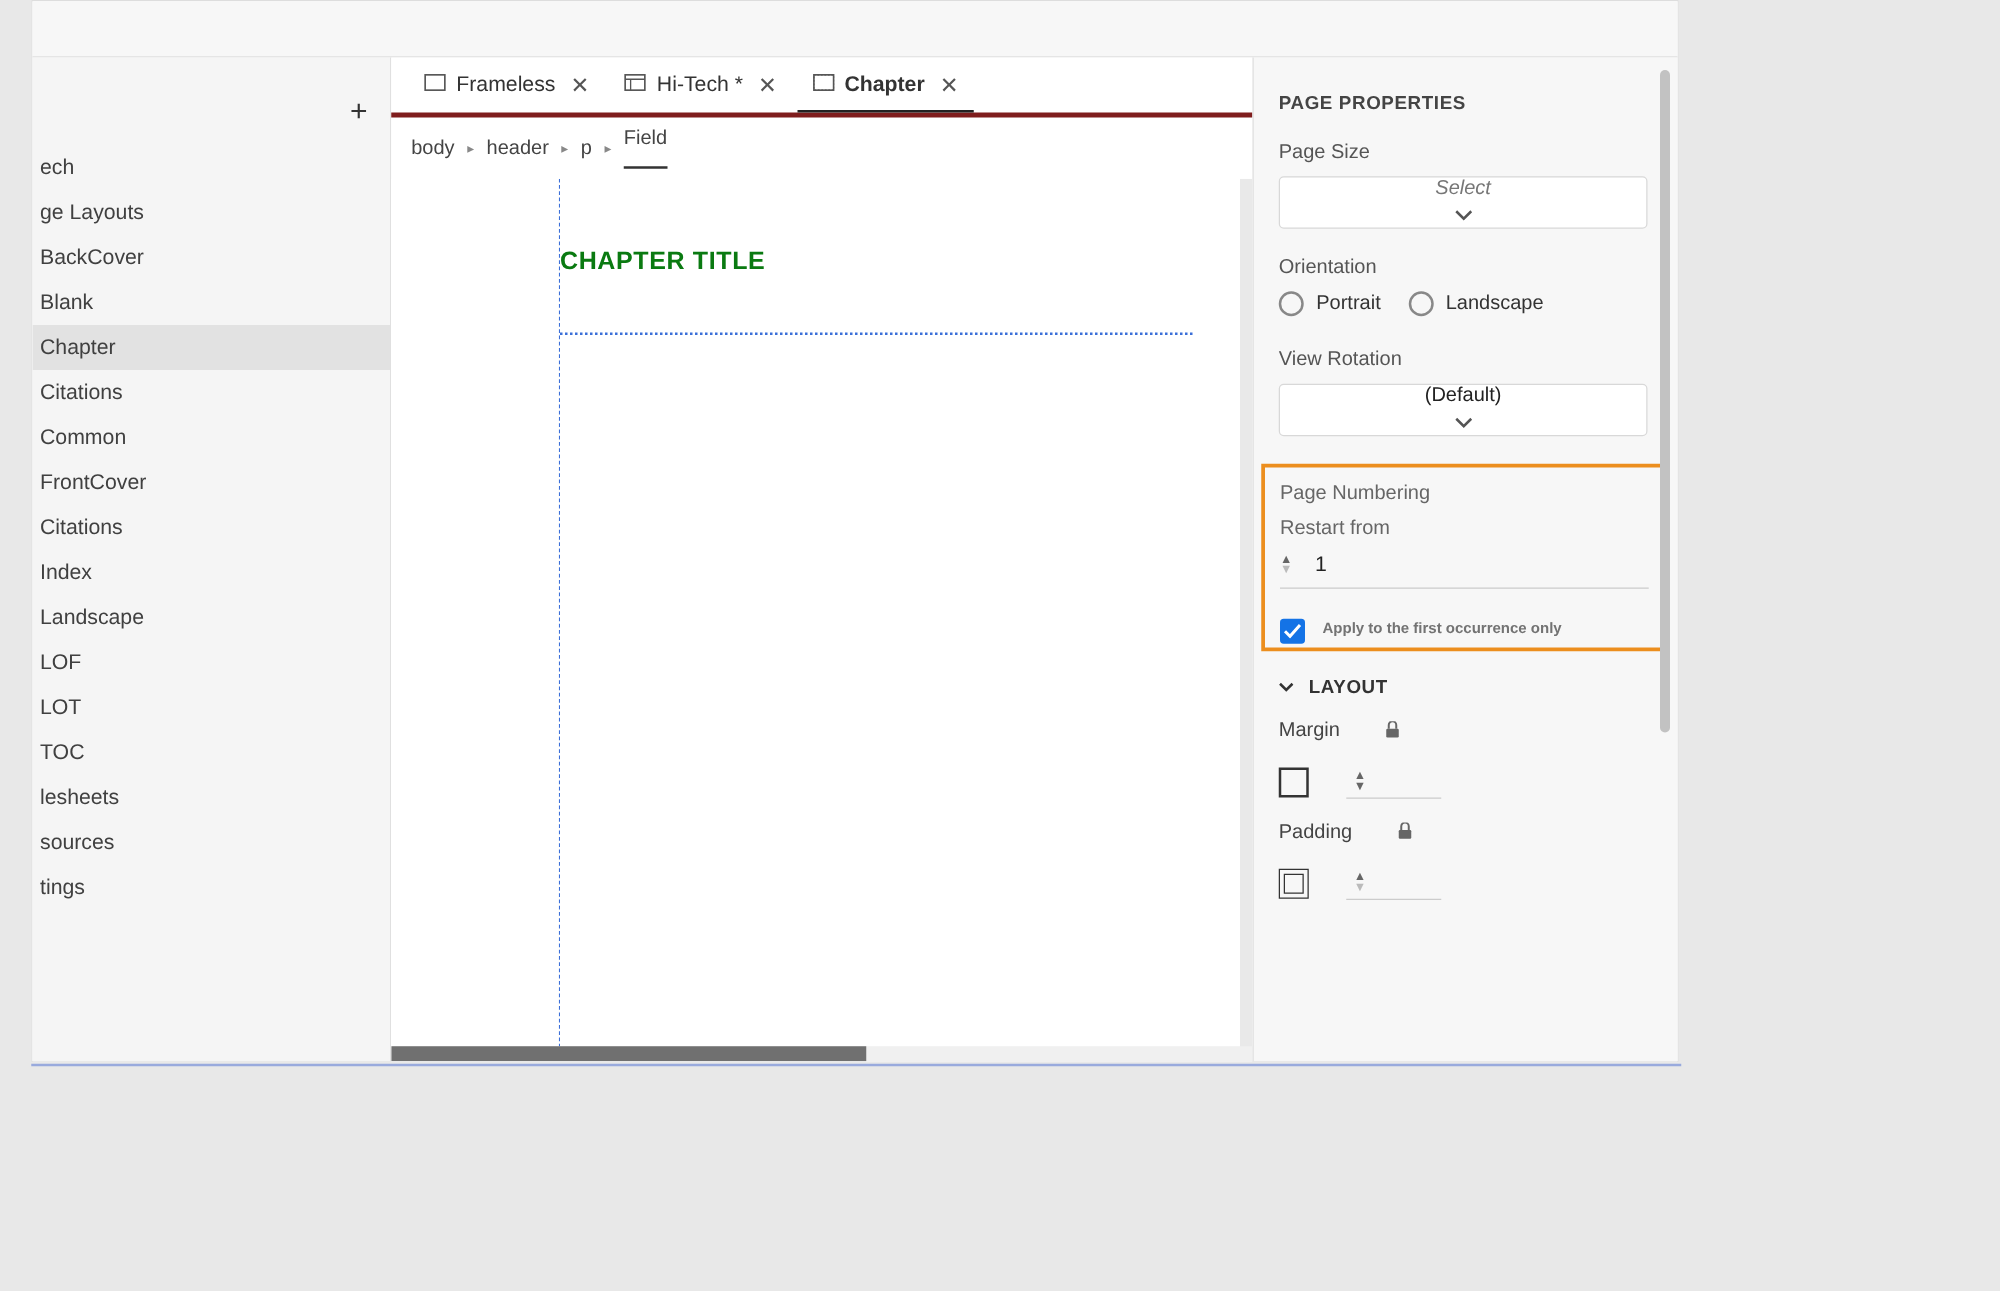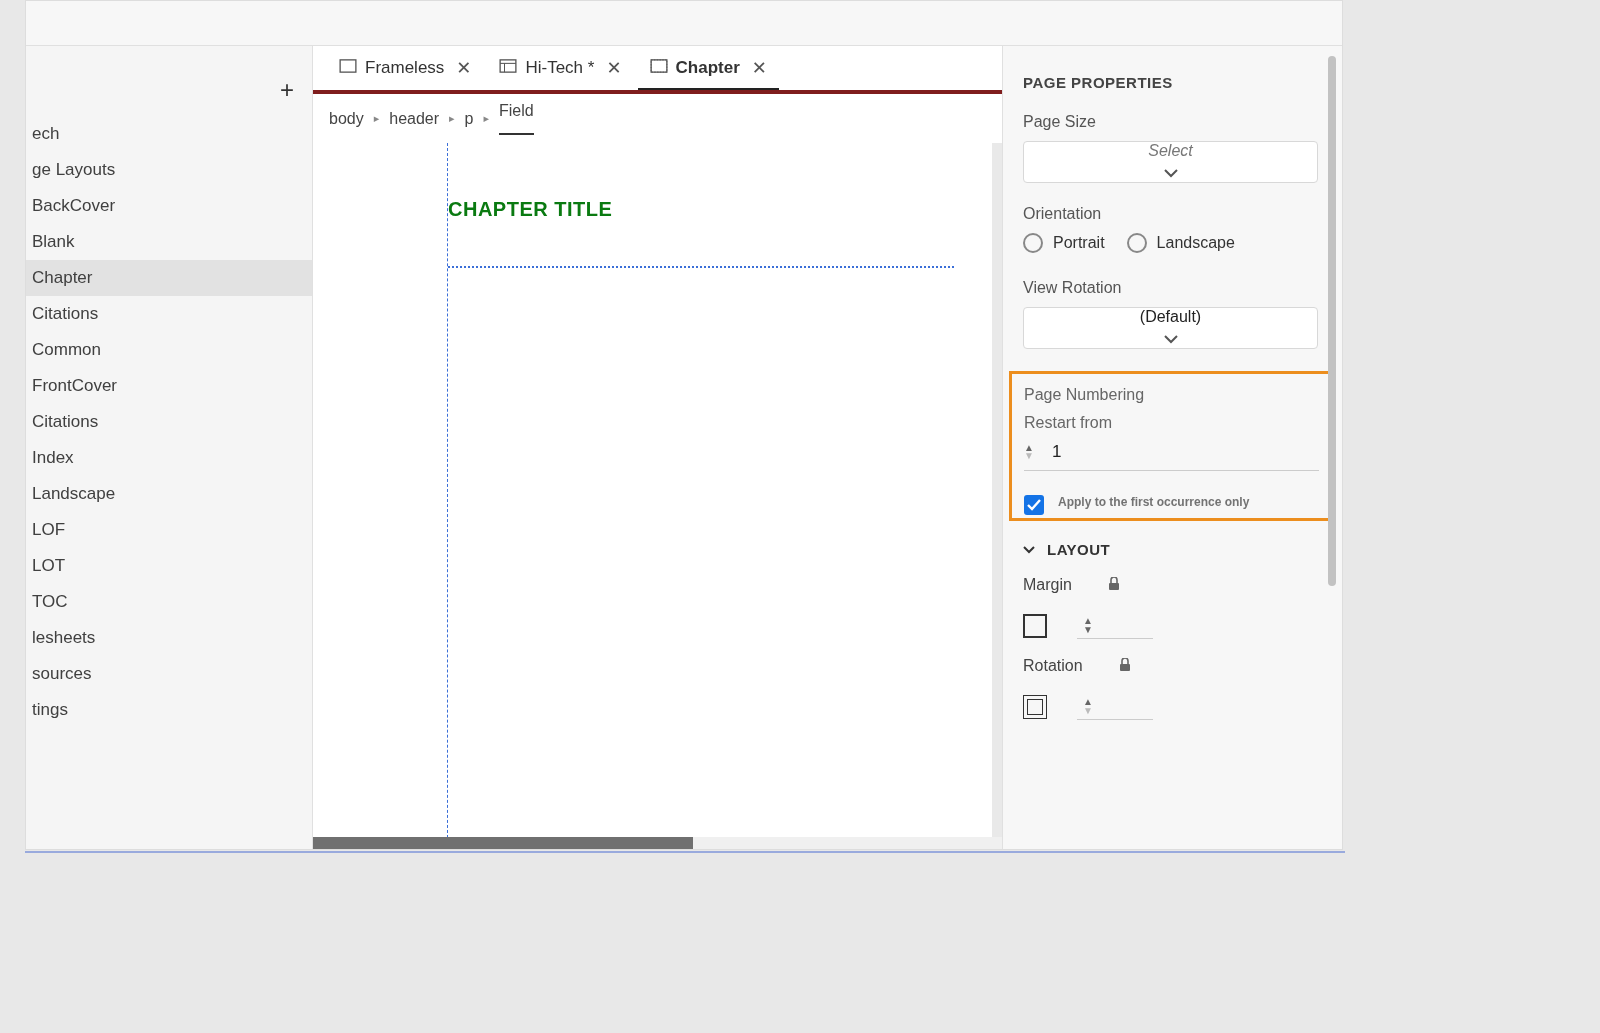--- a/index.html
+++ b/index.html
@@ -215,21 +215,21 @@
       </div>
       <div class="margin-row">
         <span class="margin-icon"></span>
         <div class="mini-stepper-col">
           <span>▲</span>
           <span>▼</span>
         </div>
       </div>
 
       <div class="margin-row">
-        <span class="mini-label">Rotation</span>
+        <span class="mini-label">Padding</span>
         <span class="lock">
           <svg width="12" height="14" viewBox="0 0 12 14">
               <rect x="1" y="6" width="10" height="7" rx="1" fill="#666"></rect>
               <path d="M3 6 V3 a3 3 0 0 1 6 0 V6" stroke="#666" stroke-width="1.6" fill="none"></path>
             </svg>
         </span>
       </div>
       <div class="margin-row">
         <span class="padding-icon"></span>
         <div class="mini-stepper-col">

